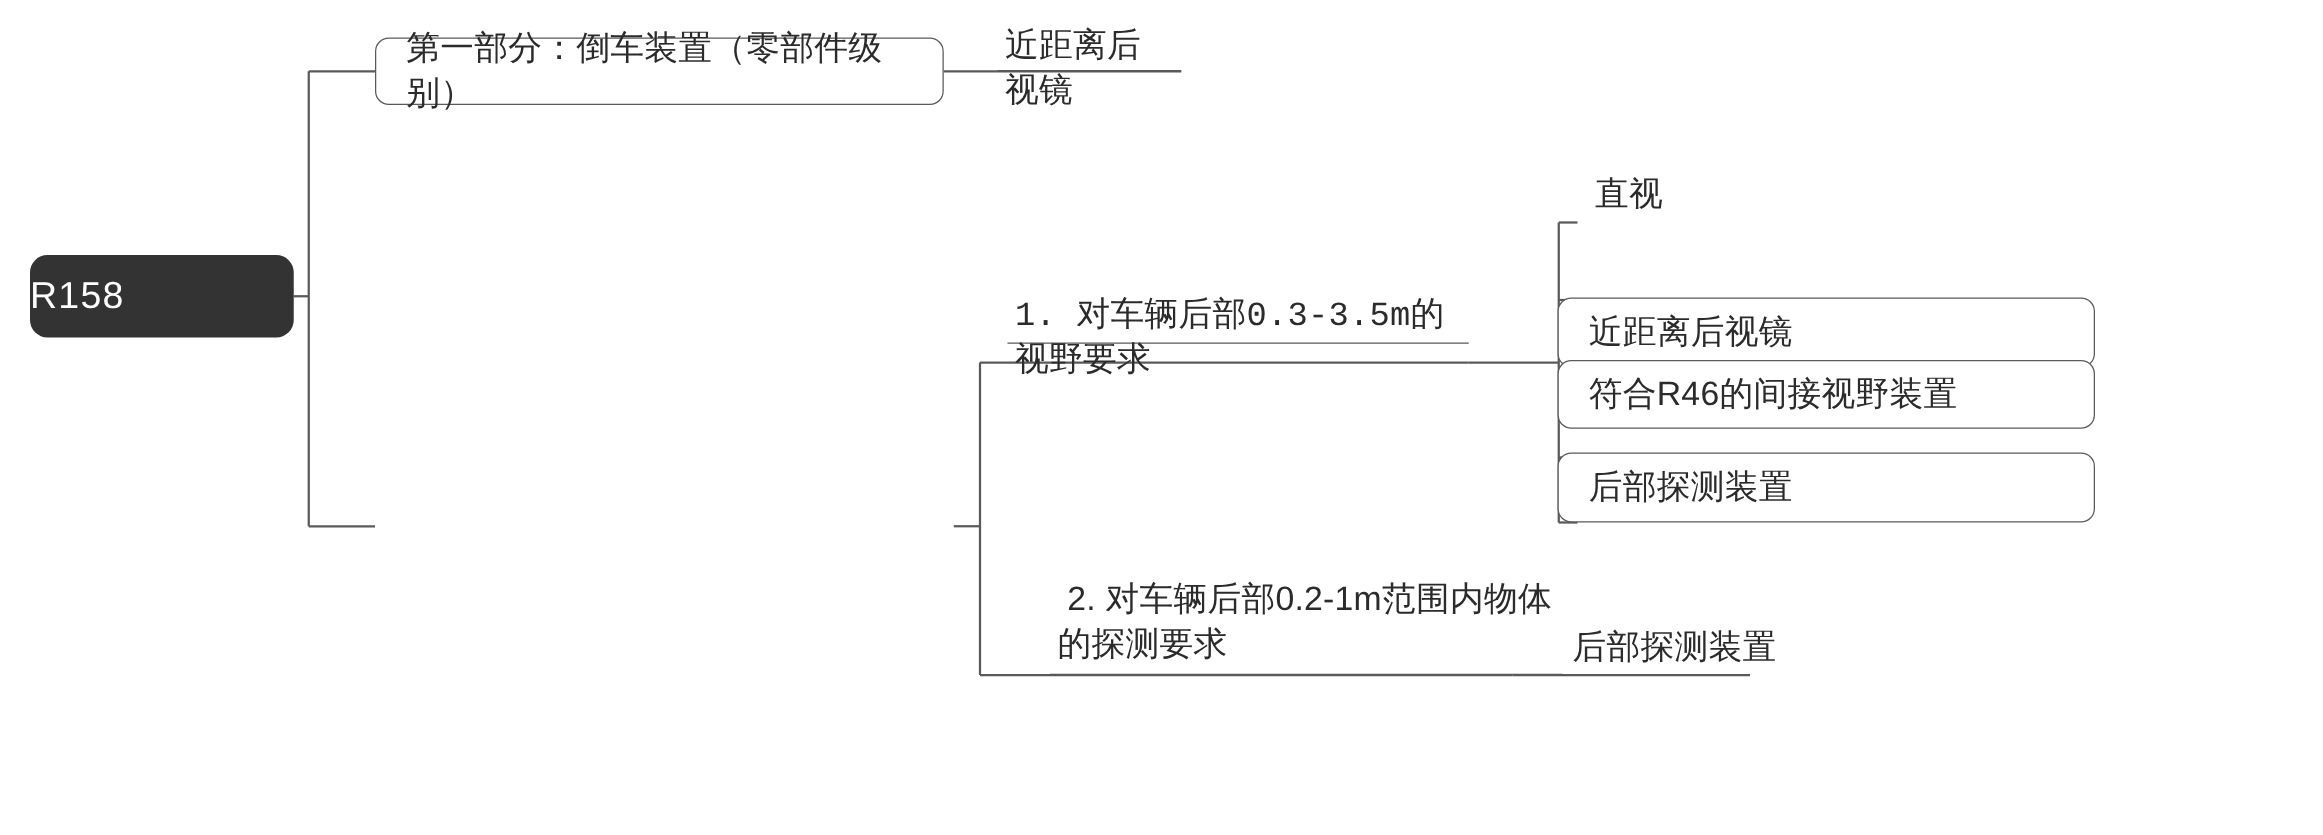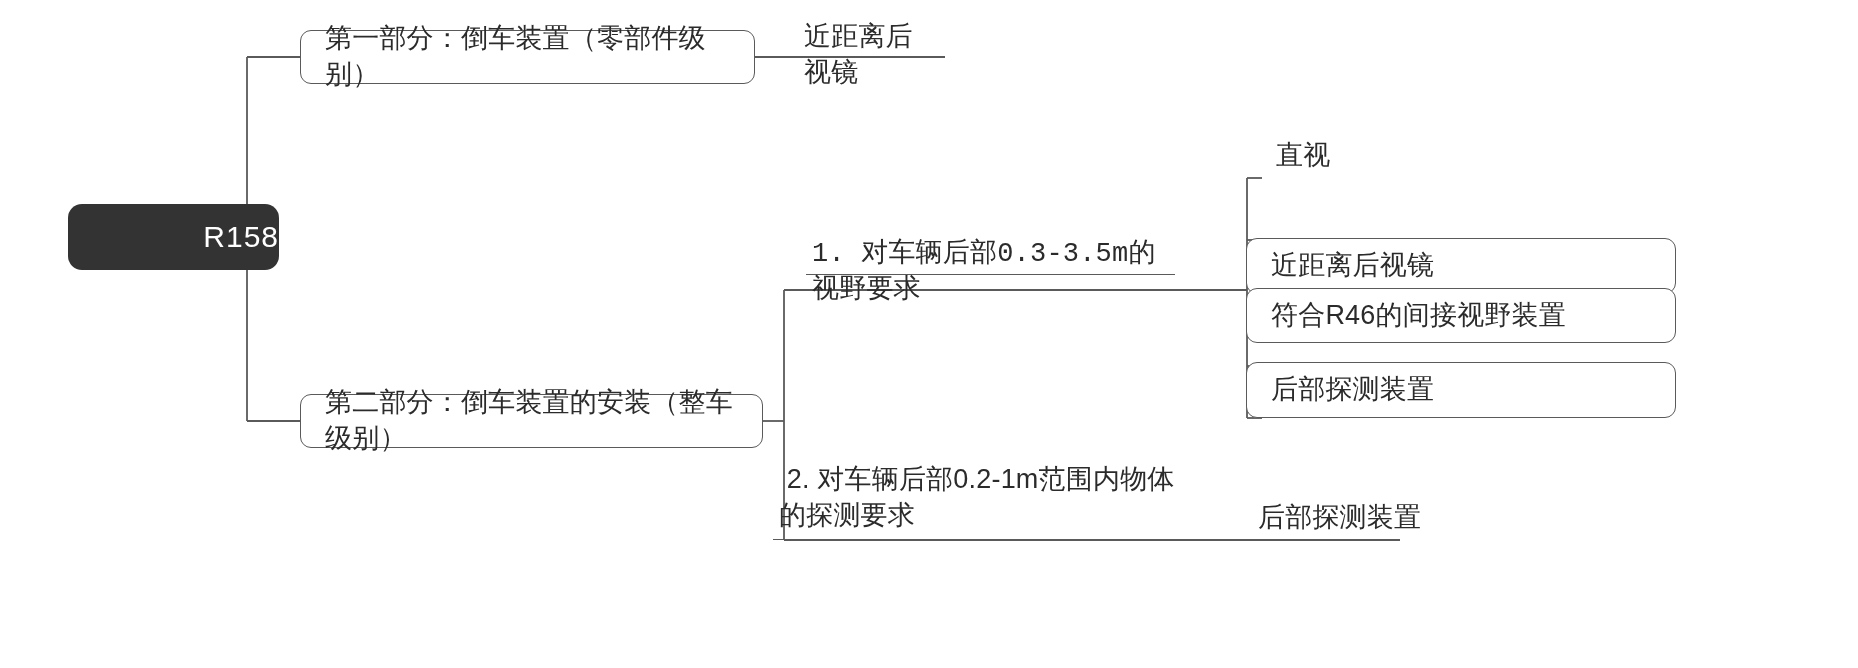--- a/index.html
+++ b/index.html
@@ -34,24 +34,23 @@
     font-size: 27px;
     line-height: 1.32;
     letter-spacing: 0.2px;
     white-space: pre-wrap;
   }
   
   .node.root {
     background: #333333;
     color: #ffffff;
     border-radius: 14px;
-    justify-content: flex-end;
+    justify-content: flex-start;
     font-size: 30px;
     letter-spacing: 1px;
-    margin-left: 44px;
   }
   
   .node.boxed {
     background: #ffffff;
     border: 1.6px solid #5a5a5a;
     border-radius: 11px;
     padding: 0 24px;
   }
   
   .node.plain {
@@ -120,29 +119,26 @@
   </div>
 
   <div class="node boxed" style="left:300px; top:30px; width:455px; height:54px;">
     <span class="nlabel">第一部分：倒车装置（零部件级别）</span>
   </div>
 
   <div class="node underlined" style="left:798px; top:19px; width:147px; height:38px;">
     <span class="nlabel">近距离后视镜</span>
   </div>
 
-  <div class="node boxed" style="left:300px; top:394px; width:463px; height:54px;">
-    <span class="nlabel">第二部分：倒车装置的安装（整车级别）</span>
-  </div>
 
   <div class="node underlined" style="left:806px; top:237px; width:369px; height:38px;font-family:Liberation Mono, monospace;">
     <span class="nlabel">1. 对车辆后部0.3-3.5m的视野要求</span>
   </div>
 
-  <div class="node underlined multiline" style="left:773px; top:462px; width:410px; height:78px; padding-top:0;justify-content:center;">
+  <div class="node underlined multiline" style="left:840px; top:462px; width:410px; height:78px; padding-top:0;justify-content:center;">
     <span class="nlabel"> 2. 对车辆后部0.2-1m范围内物体的探测要求</span>
   </div>
 
   <div class="node plain" style="left:1272px; top:138px; width:120px; height:38px;">
     <span class="nlabel">直视</span>
   </div>
 
 
   <div class="node boxed" style="left:1246px; top:238px; width:430px; height:56px;">
     <span class="nlabel">近距离后视镜</span>

